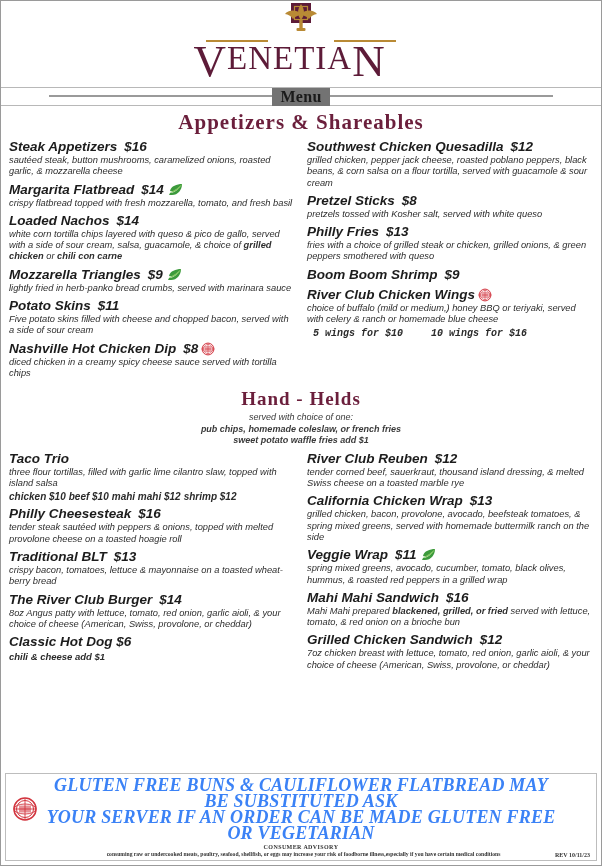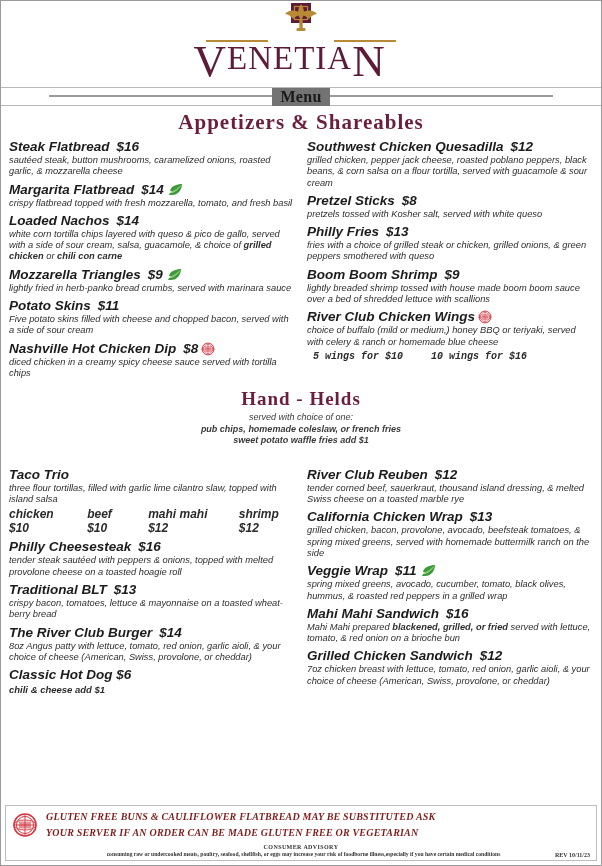--- a/index.html
+++ b/index.html
@@ -165,25 +165,25 @@
     font-style: italic;
     font-size: 9.3px;
     color: #2e2e2e;
     line-height: 11.3px;
     margin-top: 0px;
   }
   .item-desc .b { font-weight: bold; }
   .sub-prices {
     font-style: italic;
     font-weight: bold;
-    font-size: 12px;
+    font-size: 10px;
     color: #2b2b2b;
     margin-top: 2px;
     display: flex;
-    gap: 20px;
+    gap: 3px;
   }
   .wing-prices {
     font-style: italic;
     font-weight: bold;
     font-size: 10px;
     color: #2b2b2b;
     margin-top: 3px;
     padding-left: 6px;
     display: flex;
     gap: 28px;
@@ -227,27 +227,27 @@
     box-sizing: border-box;
     padding: 3px 6px 2px 6px;
   }
   .gf-row {
     display: flex;
     align-items: center;
     gap: 8px;
   }
   .gf-text {
     flex: 1;
-    text-align: left;
-    font-family: "Liberation Serif", serif;
-    font-style: italic;
-    font-weight: bold;
-    font-size: 10px;
+    text-align: center;
+    font-family: "Liberation Serif", serif;
+    font-style: italic;
+    font-weight: bold;
+    font-size: 18px;
     line-height: 16px;
-    color: #7f1d1d;
+    color: #3b82f6;
     letter-spacing: 0.2px;
   }
   .advisory-title {
     text-align: center;
     font-family: "Liberation Serif", serif;
     font-weight: bold;
     font-size: 6px;
     color: #333;
     letter-spacing: 0.4px;
     margin-top: 3px;
@@ -308,21 +308,21 @@
     <span class="rule-r"></span>
     <span class="menu-label">Menu</span>
   </div>
 
   <div class="body-wrap">
 
     <div class="section-title">Appetizers  &amp;  Shareables</div>
     <div class="cols">
       <div class="col left" id="app-left">
           <div class="item">
-            <div class="item-head"><span>Steak Flatbread</span><span class="price">$16</span></div>
+            <div class="item-head"><span>Steak Appetizers</span><span class="price">$16</span></div>
             <div class="item-desc">sautéed steak, button mushrooms, caramelized onions, roasted garlic, &amp; mozzarella cheese</div>
           </div>
           <div class="item">
             <div class="item-head"><span>Margarita Flatbread</span><span class="price">$14</span><span class="leaf"><svg width="15" height="13" viewBox="0 0 15 13">
                   <path d="M14 1 C9 1, 3 3, 2 8 C5 9, 9 7, 12 3 C10 7, 6 10, 2 10 L1 12 L4 12 C10 12, 14 7, 14 1 Z" fill="#3c9a3c"></path>
                   <path d="M14 1 C11 4, 7 7, 3 9 L2 10 C7 9, 12 6, 14 1 Z" fill="#7fc45c"></path>
                 </svg></span></div>
             <div class="item-desc">crispy flatbread topped with fresh mozzarella, tomato, and fresh basil</div>
           </div>
           <div class="item">
@@ -360,21 +360,20 @@
           <div class="item">
             <div class="item-head"><span>Pretzel Sticks</span><span class="price">$8</span></div>
             <div class="item-desc">pretzels tossed with Kosher salt, served with white queso</div>
           </div>
           <div class="item">
             <div class="item-head"><span>Philly Fries</span><span class="price">$13</span></div>
             <div class="item-desc">fries with a choice of grilled steak or chicken, grilled onions, &amp; green peppers smothered with queso</div>
           </div>
           <div class="item">
             <div class="item-head"><span>Boom Boom Shrimp</span><span class="price">$9</span></div>
-            <div class="item-desc">lightly breaded shrimp tossed with house made boom boom sauce over a bed of shredded lettuce with scallions</div>
           </div>
           <div class="item">
             <div class="item-head"><span>River Club Chicken Wings</span><span class="spicy"><svg width="14" height="14" viewBox="0 0 26 26">
                   <circle cx="13" cy="13" r="11" fill="none" stroke="#d2353f" stroke-width="1.8"></circle>
                   <circle cx="13" cy="13" r="8.5" fill="none" stroke="#d2353f" stroke-width="1.1"></circle>
                   <ellipse cx="13" cy="13" rx="11" ry="5" fill="none" stroke="#d2353f" stroke-width="1"></ellipse>
                   <line x1="2" y1="13" x2="24" y2="13" stroke="#d2353f" stroke-width="1"></line>
                   <line x1="13" y1="2" x2="13" y2="24" stroke="#d2353f" stroke-width="1"></line>
                   <rect x="7" y="9.5" width="12" height="7" fill="#d2353f" opacity="0.5"></rect>
                 </svg></span></div>
@@ -386,21 +385,21 @@
           </div>
         </div>
     </div>
 
     <div class="section-title hand-title">Hand - Helds</div>
     <div class="serve-note" id="serve-notes">
         <div>served with choice of one:</div>
         <div class="b">pub chips, homemade coleslaw, or french fries</div>
         <div class="b">sweet potato waffle fries add $1</div>
       </div>
-    <div class="cols" style="margin-top:20px;">
+    <div class="cols" style="margin-top:4px;">
       <div class="col left" id="hh-left">
           <div class="item">
             <div class="item-head"><span>Taco Trio</span></div>
             <div class="item-desc">three flour tortillas, filled with garlic lime cilantro slaw, topped with island salsa</div>
             <div class="sub-prices">
               <span>chicken  $10</span>
               <span>beef $10</span>
               <span>mahi mahi  $12</span>
               <span>shrimp $12</span>
             </div>

